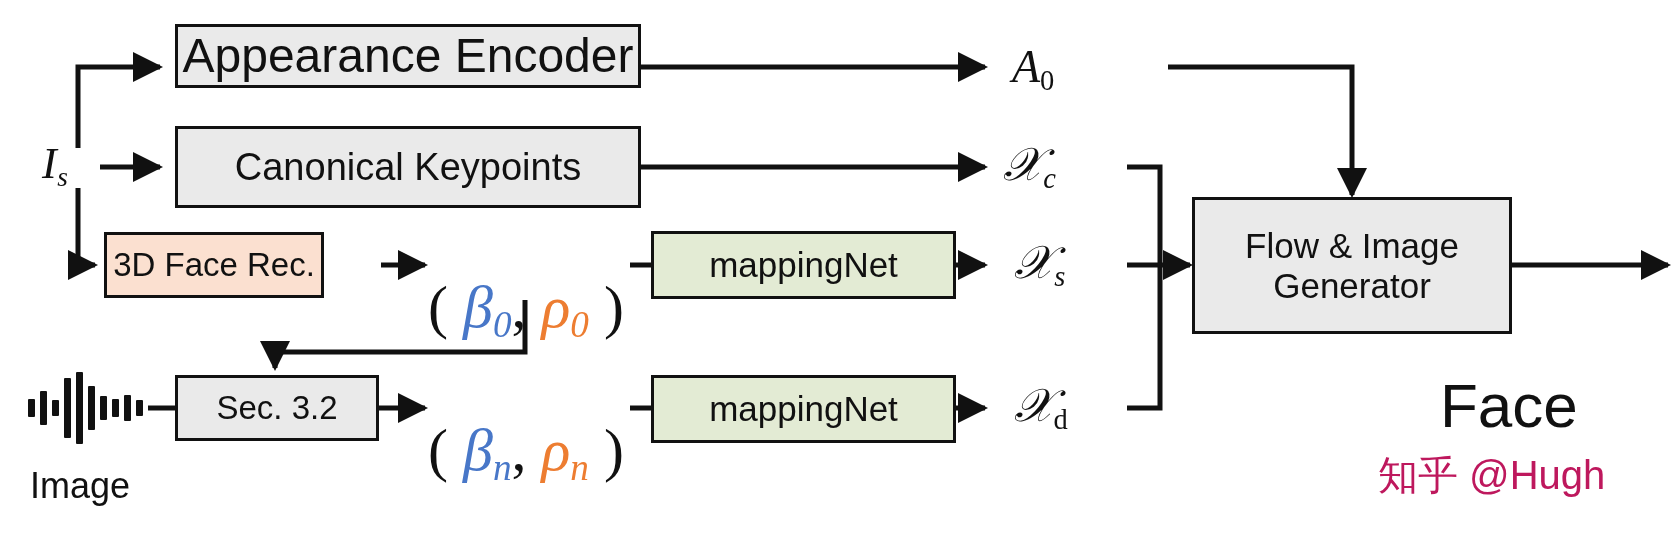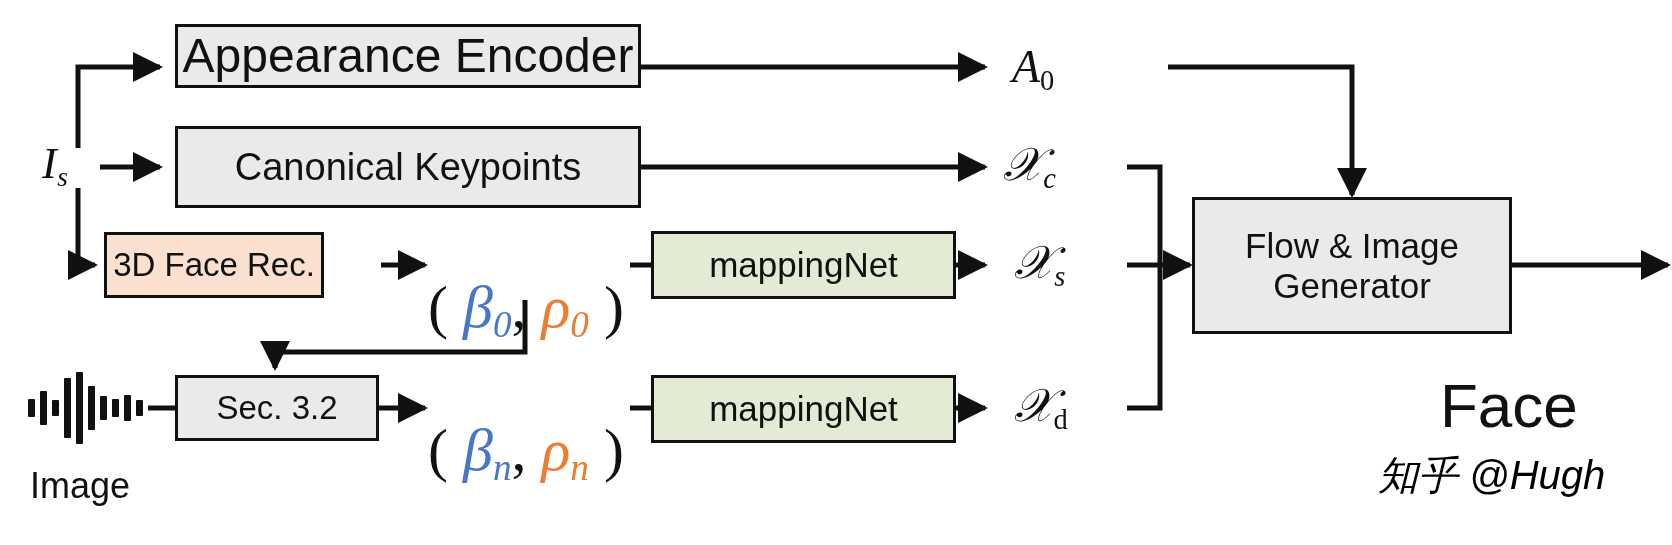--- a/index.html
+++ b/index.html
@@ -14,21 +14,21 @@
   .green{background:#e3ebd4;}
   .lbl{position:absolute;color:#111;font-family:"Liberation Serif",serif;}
   .sym{position:absolute;font-family:"Liberation Serif",serif;font-style:italic;color:#111;white-space:nowrap;}
   .sub{font-size:.62em;font-style:italic;vertical-align:baseline;position:relative;top:.28em;left:.02em;}
   .sub-up{font-size:.62em;font-style:normal;vertical-align:baseline;position:relative;top:.28em;}
   .paren{position:absolute;font-family:"Liberation Serif",serif;font-size:60px;color:#111;white-space:nowrap;margin-top:41px;}
   .beta{color:#4877c8;font-style:italic;font-family:"Liberation Serif",serif;}
   .rho{color:#ed7d31;font-style:italic;font-family:"Liberation Serif",serif;}
   .comma{color:#111;font-style:normal;}
   .ours{position:absolute;font-family:"Liberation Sans",sans-serif;color:#111;}
-  .wm{position:absolute;color:#000000;font-family:"Liberation Sans",sans-serif;white-space:nowrap;font-style:italic;}
+  .wm{position:absolute;color:#be185d;font-family:"Liberation Sans",sans-serif;white-space:nowrap;}
   .audio{position:absolute;display:flex;align-items:center;gap:5px;height:70px;}
   .audio i{display:block;width:7px;background:#111;border-radius:1px;}
 </style>
 </head>
 <body>
 
 <div id="stage">
 
   <svg width="1672" height="545">
     <defs>

